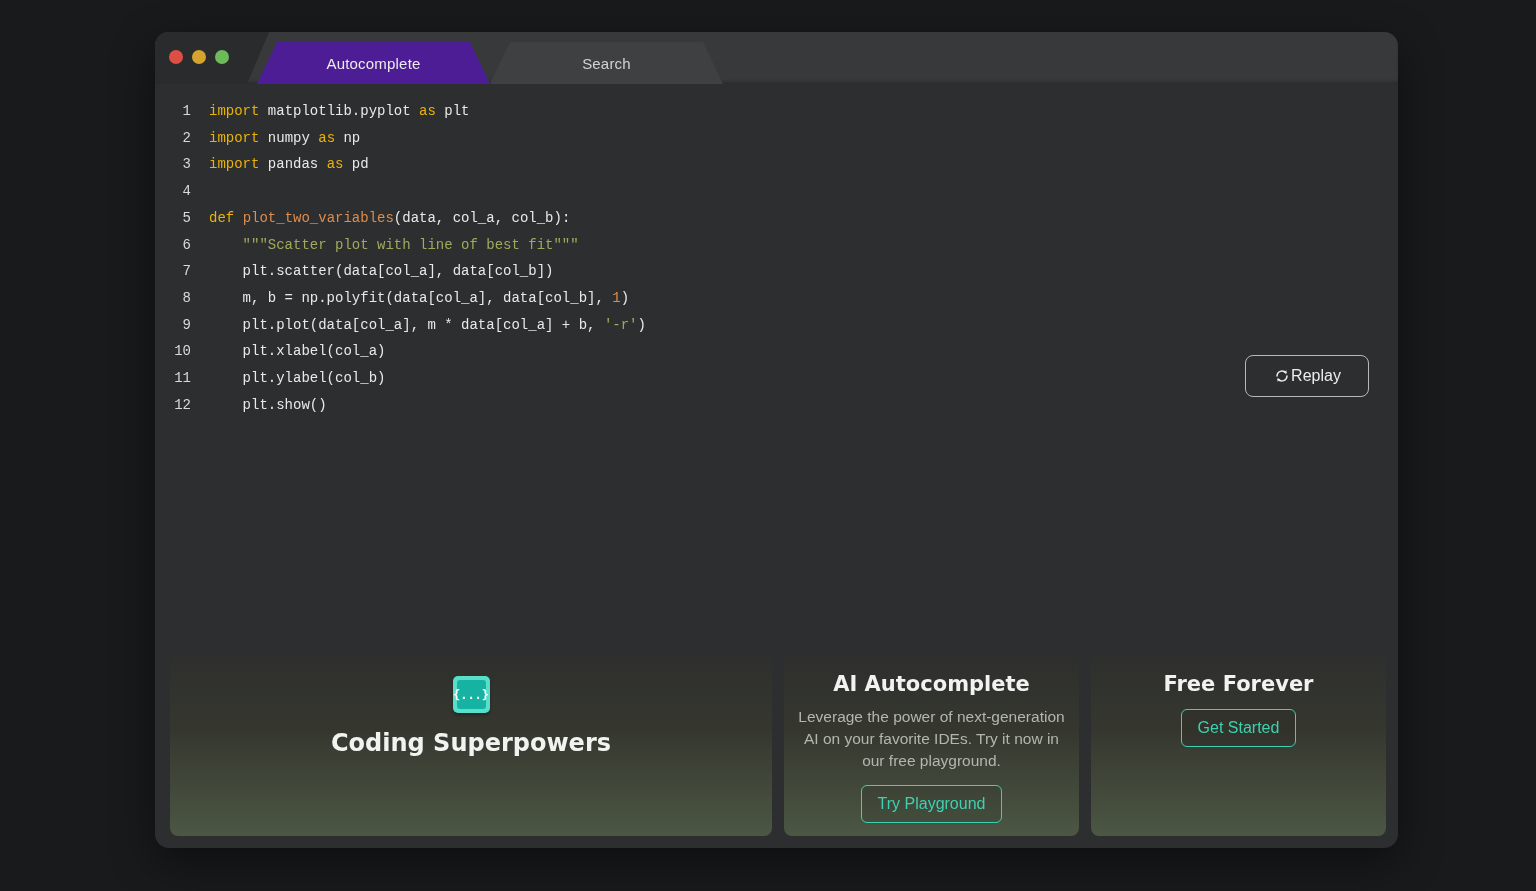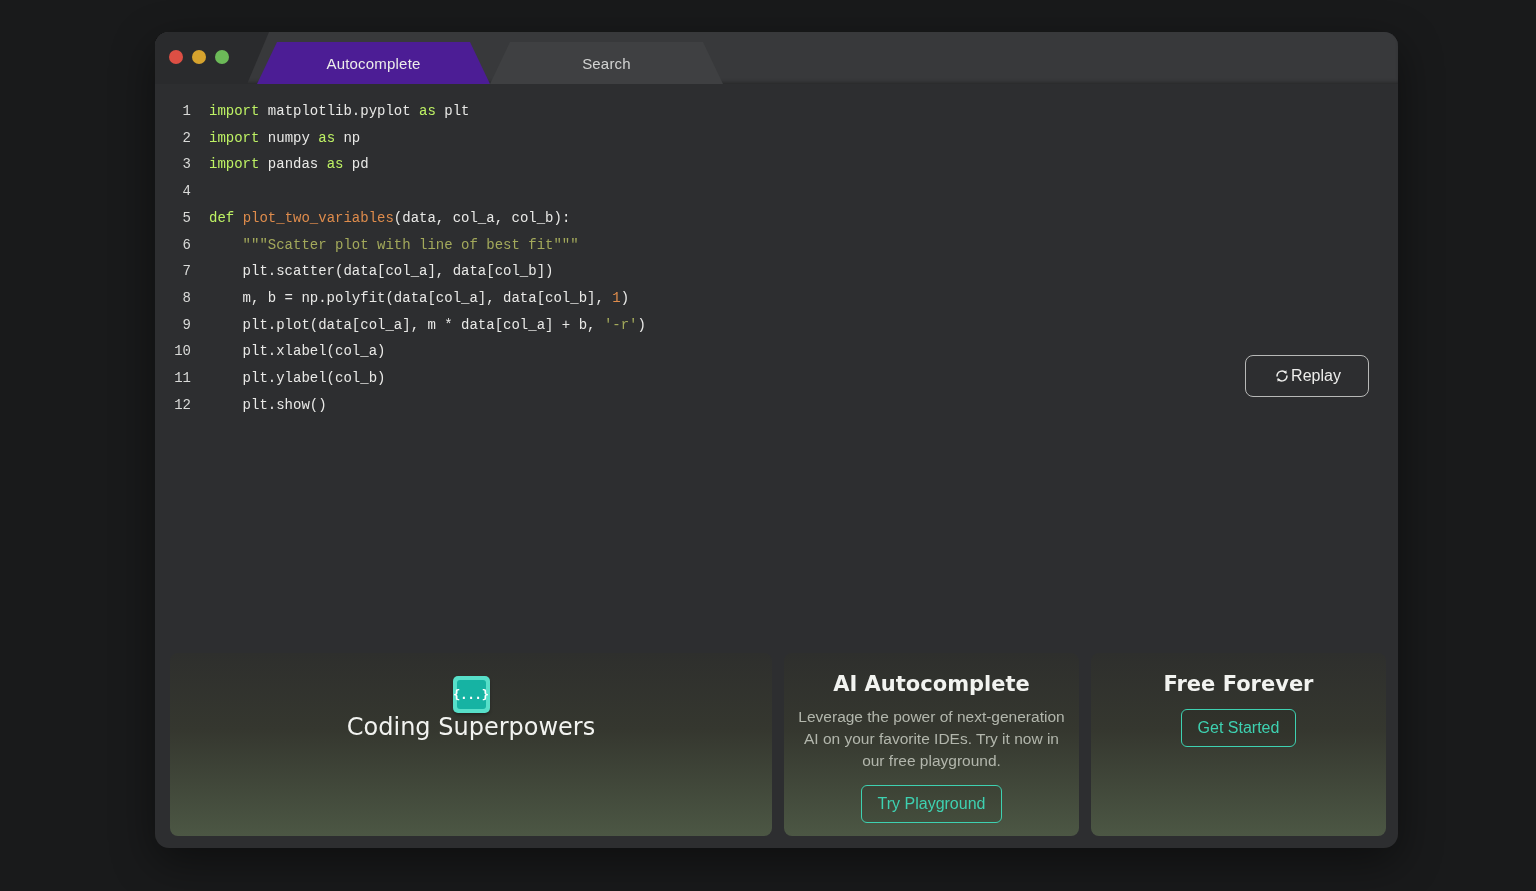--- a/index.html
+++ b/index.html
@@ -41,21 +41,21 @@
 
   
   .editor { position:relative; height:569px; }
   .code-lines {
     padding-top:14px;
     font-family:"Liberation Mono","DejaVu Sans Mono",monospace;
     font-size:14px; line-height:26.7px;
   }
   .code-line { display:flex; white-space:pre; }
   .line-num { flex:none; width:36px; text-align:right; color:#d9dad8; margin-right:18px; }
-  .tok-kw  { color:#bef264; }
+  .tok-kw  { color:#eab308; }
   .tok-pl  { color:#e9e9e7; }
   .tok-fn  { color:#df8c4c; }
   .tok-num { color:#df8c4c; }
   .tok-str { color:#a3a95b; }
 
   .replay {
     position:absolute; left:1090px; top:271px; width:124px; height:42px;
     display:flex; align-items:center; justify-content:center; gap:0;
     background:transparent; border:1.5px solid #b7b8b7; border-radius:8px;
     color:#ececea; font-size:16px; font-family:"Liberation Sans",sans-serif;
@@ -82,22 +82,22 @@
     box-shadow:0 2px 3px rgba(0,0,0,.3);
   }
   .logo-inner {
     width:29px; height:29px; border-radius:3px; background:#16b3a3;
     color:#ffffff; font-size:12px; font-weight:bold;
     font-family:"DejaVu Sans Mono",monospace;
     display:flex; align-items:center; justify-content:center;
   }
 
   .card h2 {
-    margin-top:0; font-family:"DejaVu Sans",sans-serif;
-    font-size:24px; font-weight:400; color:#f2f3f0;
+    margin-top:16px; font-family:"DejaVu Sans",sans-serif;
+    font-size:24px; font-weight:700; color:#f2f3f0;
   }
   .card h3 {
     font-family:"DejaVu Sans",sans-serif;
     font-size:21px; font-weight:700; color:#f2f3f0;
   }
   .card-wide p {
     margin-top:11px; max-width:556px; font-size:16px; line-height:1.35;
     color:#b2b6ac;
   }
   .card-small p {

